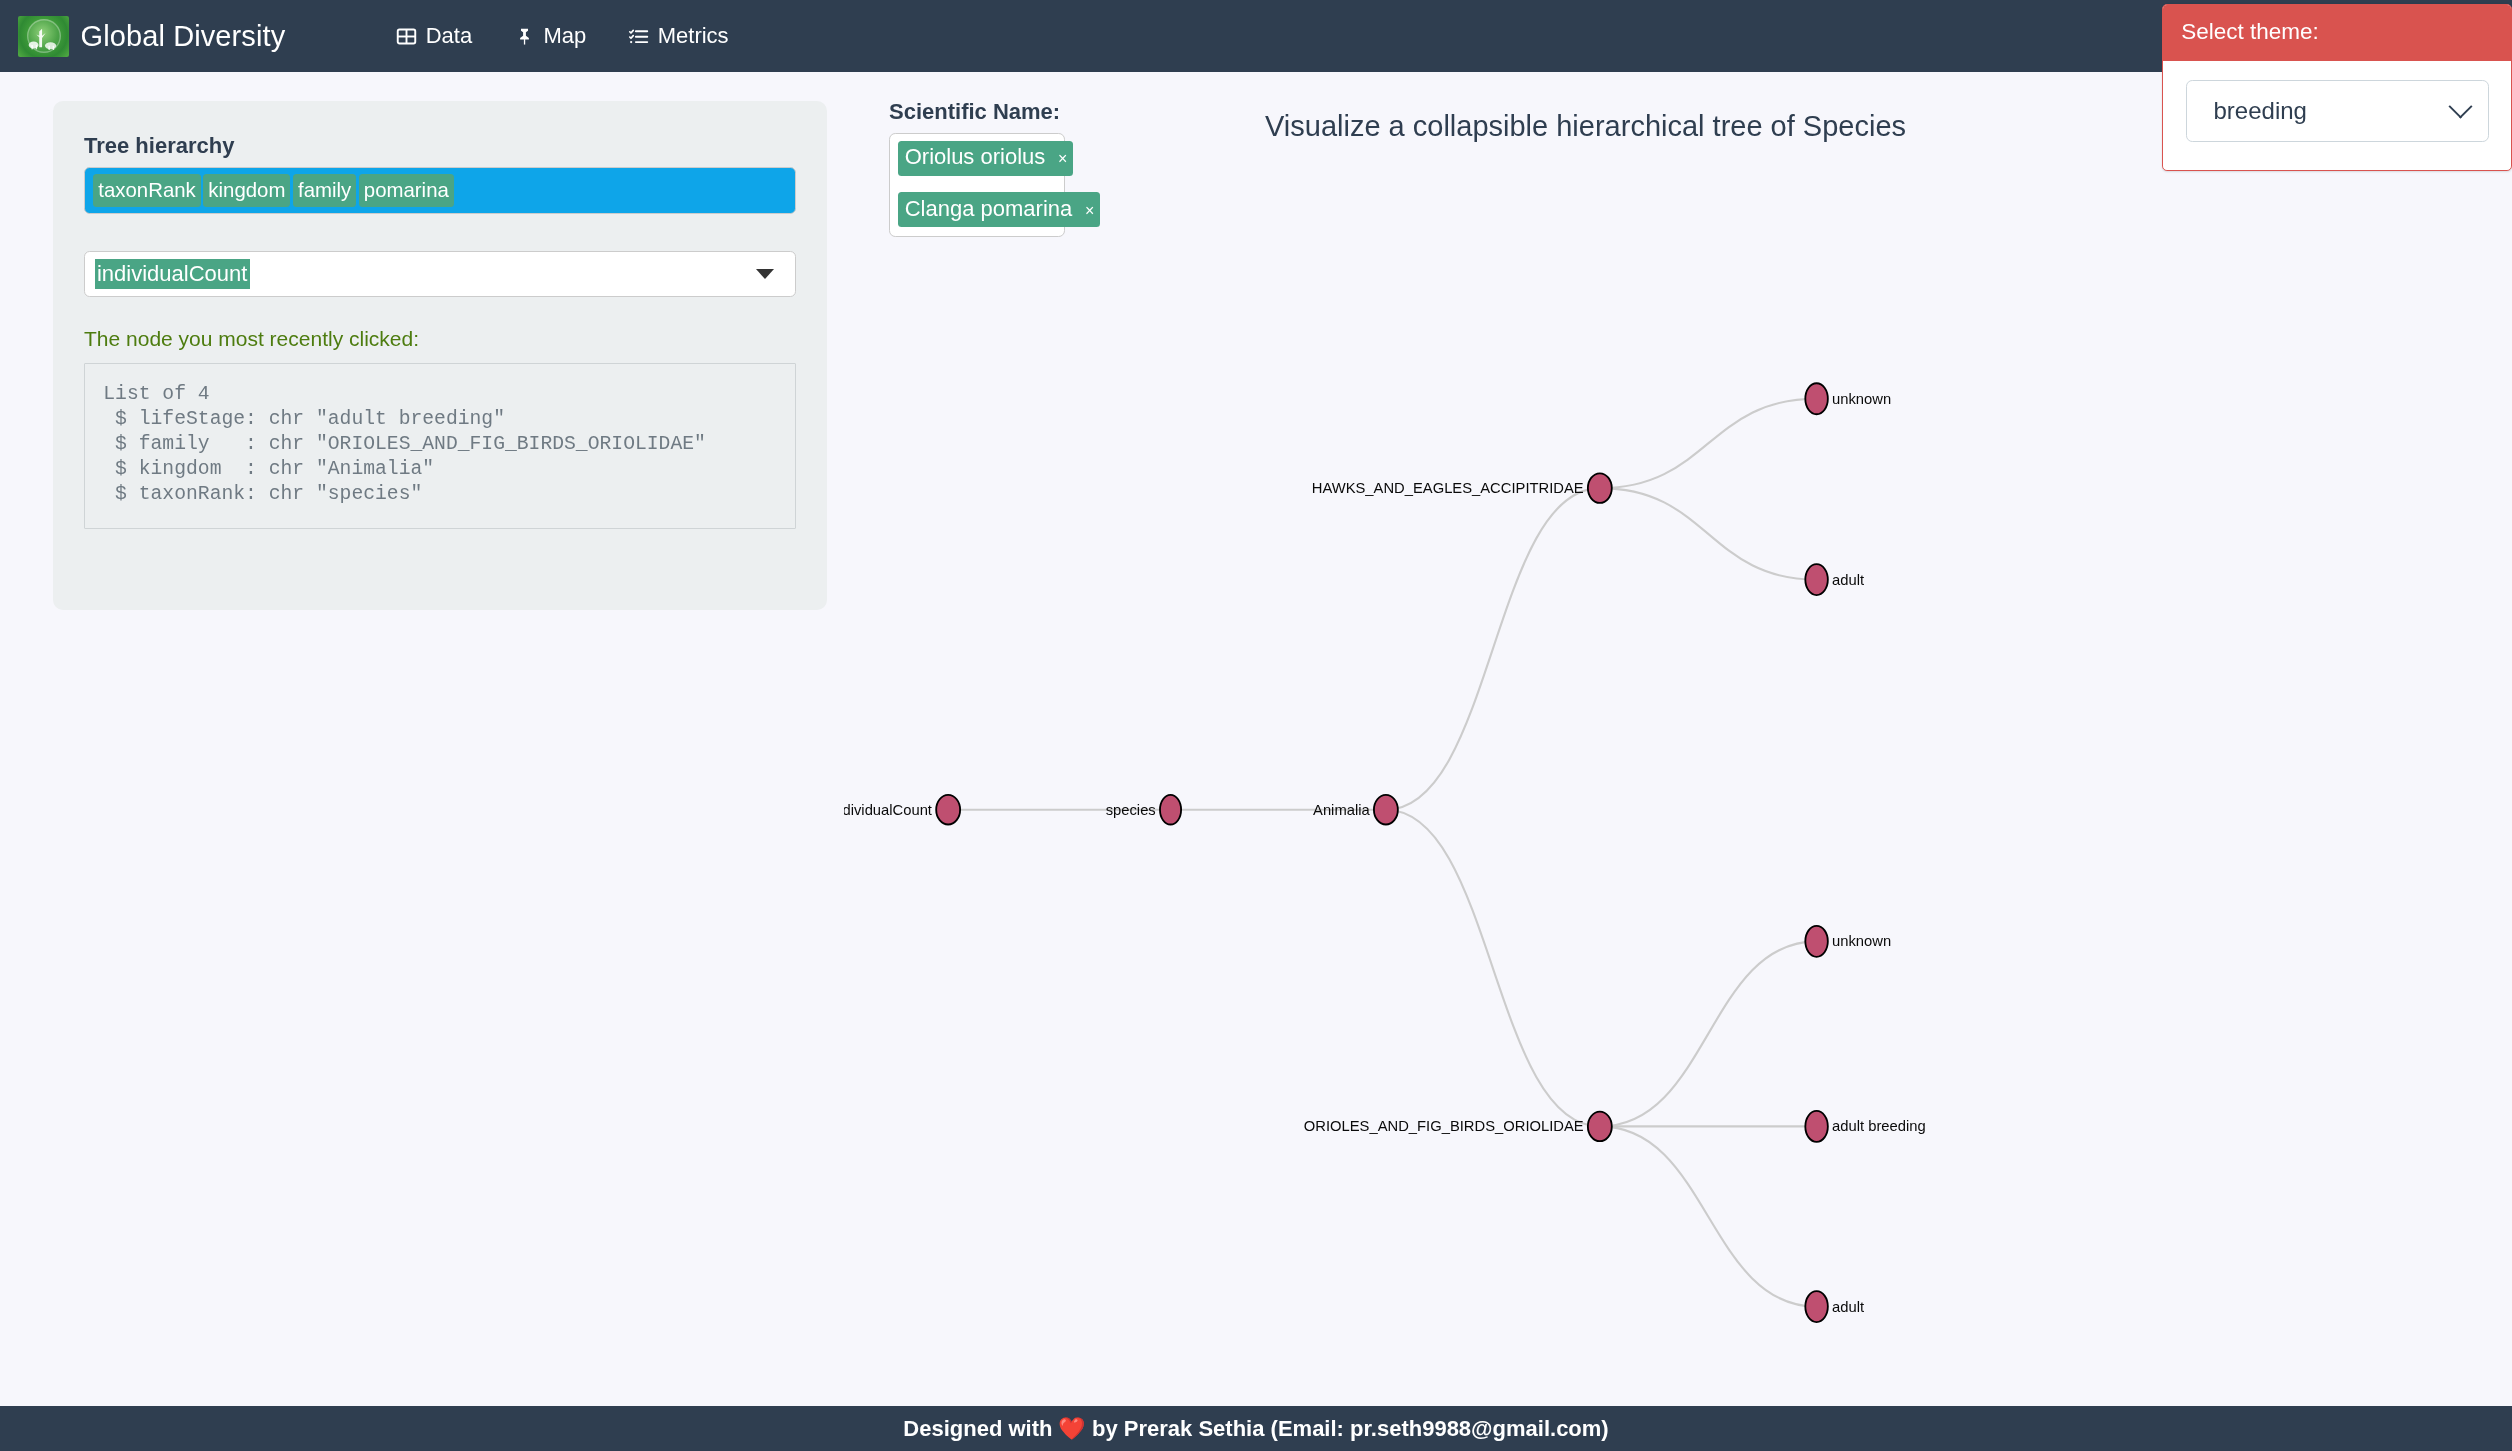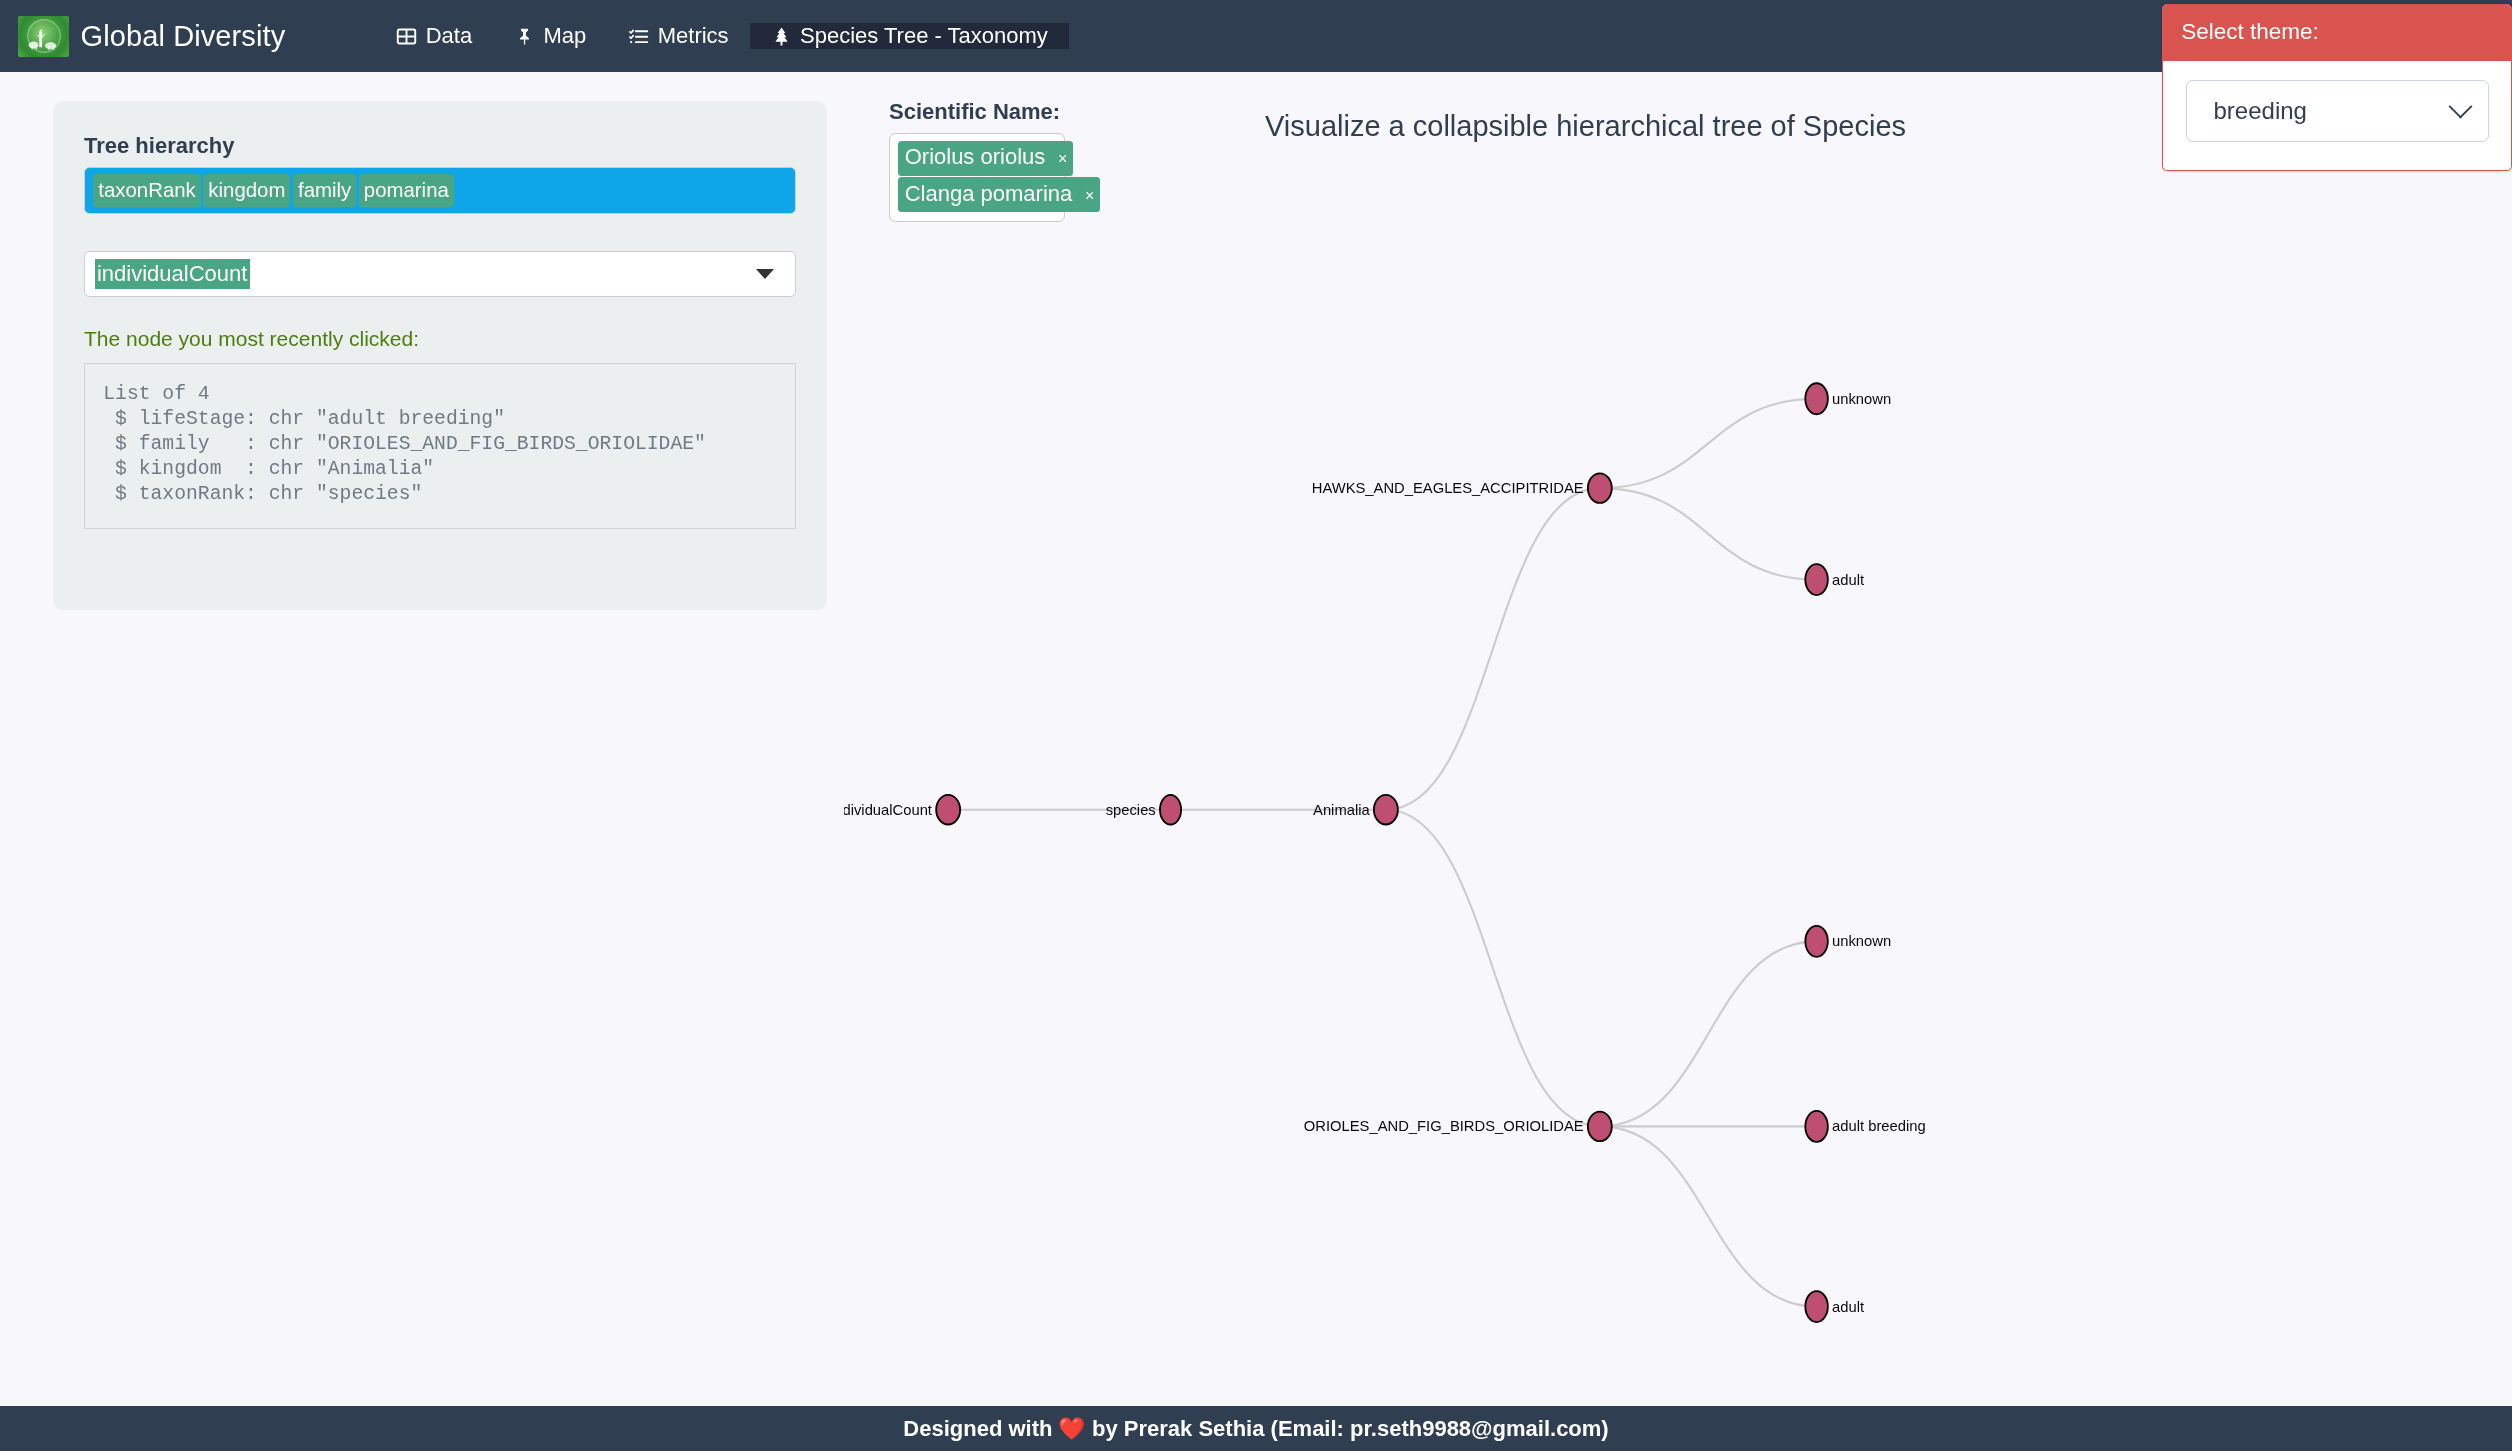--- a/index.html
+++ b/index.html
@@ -180,21 +180,21 @@
   }
   .sci-box {
     width: 176px;
     background: #ffffff;
     border: 1.4px solid #cccccc;
     border-radius: 6.3px;
     padding: 7px 7px 8.4px 8.4px;
     display: flex;
     flex-direction: column;
     align-items: flex-start;
-    gap: 1px;
+    gap: 16px;
     cursor: text;
   }
   .sci-pill {
     background: #4aa585;
     color: #ffffff;
     font-size: 22px;
     line-height: 1;
     padding: 5.6px 5.6px 7.7px 6.3px;
     border-radius: 3.5px;
     white-space: nowrap;
@@ -340,28 +340,20 @@
           <path d="M2 12.6 3.4 14 6 11" fill="none" stroke="#fff" stroke-width="1.9" stroke-linecap="round" stroke-linejoin="round"></path>
           <circle cx="3.6" cy="18.4" r="1.3" fill="#fff"></circle>
           <line x1="9" y1="6" x2="22" y2="6" stroke="#fff" stroke-width="2.2" stroke-linecap="round"></line>
           <line x1="9" y1="12.2" x2="22" y2="12.2" stroke="#fff" stroke-width="2.2" stroke-linecap="round"></line>
           <line x1="9" y1="18.4" x2="22" y2="18.4" stroke="#fff" stroke-width="2.2" stroke-linecap="round"></line>
         </svg>
       </span>
       <span>Metrics</span>
     </a>
 
-    <a class="nav-tab active" href="#">
-      <span class="tico">
-        <svg width="21" height="21" viewBox="0 0 24 24">
-            <path d="M12 1.8 16.4 8h-2.1l3.3 4.9h-2.2L19 18H13.1v4.2h-2.2V18H5l3.6-5.1H6.4L9.7 8H7.6Z" fill="#fff"></path>
-          </svg>
-      </span>
-      <span>Species Tree - Taxonomy</span>
-    </a>
   </div>
 </div>
 
 <div class="side-panel">
   <div class="panel-inner">
 
     <div class="panel-label">Tree hierarchy</div>
     <div class="pill-box">
       <span class="pill">taxonRank</span>
       <span class="pill">kingdom</span>

